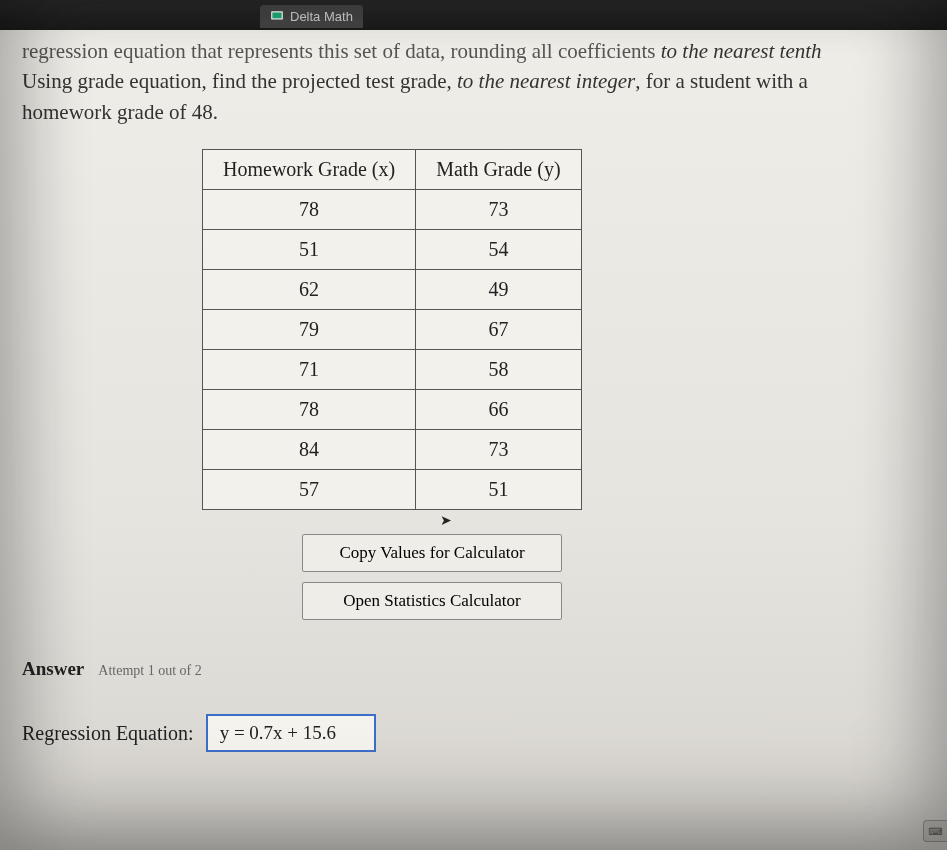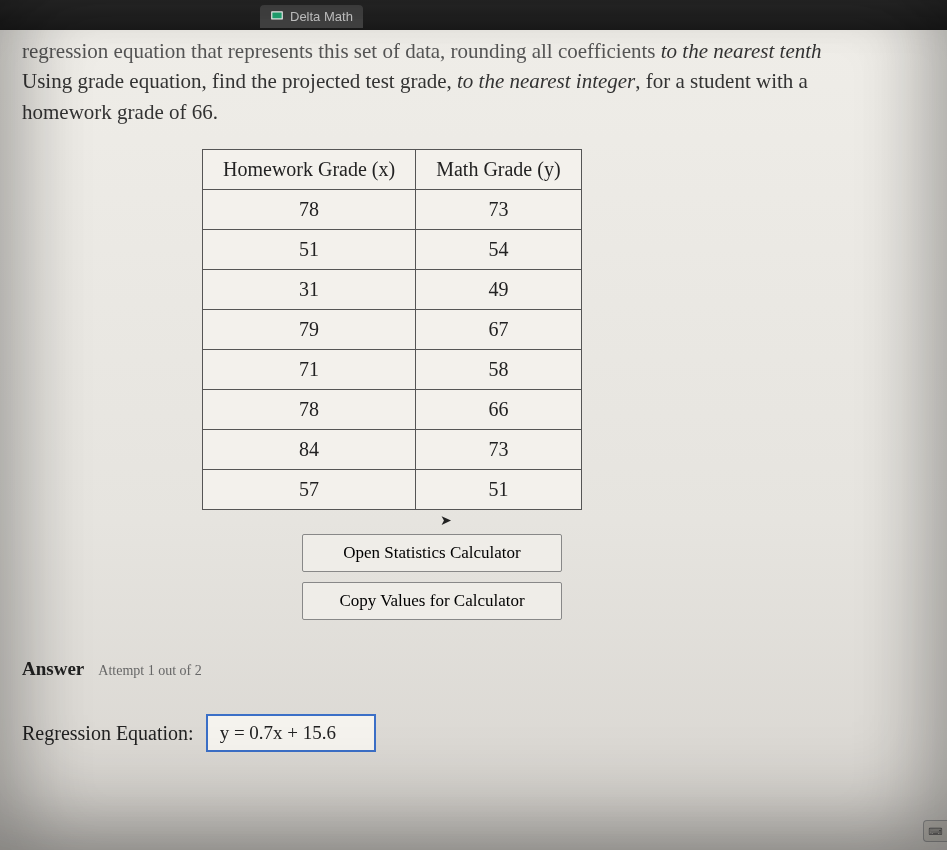--- a/index.html
+++ b/index.html
@@ -151,41 +151,41 @@
         </svg>
     </span>
     <span>Delta Math</span>
   </div>
 </div>
 
 <div class="content">
   <p class="question">
     <span class="line1">regression equation that represents this set of data, rounding all coefficients </span><i>to the nearest tenth</i><br>
     <span>Using grade equation, find the projected test grade, </span><i>to the nearest integer</i><span>, for a student with a</span><br>
-    <span>homework grade of 66.</span>
+    <span>homework grade of 48.</span>
   </p>
 
   <table class="data">
     <thead>
       <tr>
         <th>Homework Grade (x)</th>
         <th>Math Grade (y)</th>
       </tr>
     </thead>
     <tbody>
       <tr>
           <td>78</td>
           <td>73</td>
         </tr>
       <tr>
           <td>51</td>
           <td>54</td>
         </tr>
       <tr>
-          <td>31</td>
+          <td>62</td>
           <td>49</td>
         </tr>
       <tr>
           <td>79</td>
           <td>67</td>
         </tr>
       <tr>
           <td>71</td>
           <td>58</td>
         </tr>
@@ -200,22 +200,22 @@
       <tr>
           <td>57</td>
           <td>51</td>
         </tr>
     </tbody>
   </table>
 
   <span class="cursor">➤</span>
 
   <div class="btn-stack">
+    <button class="btn">Copy Values for Calculator</button>
     <button class="btn">Open Statistics Calculator</button>
-    <button class="btn">Copy Values for Calculator</button>
   </div>
 
   <div class="answer-row">
     <span class="answer-label">Answer</span>
     <span class="attempt">Attempt 1 out of 2</span>
   </div>
 
   <div class="regression-row">
     <span>Regression Equation:</span>
     <span class="reg-input">y = 0.7x + 15.6</span>

